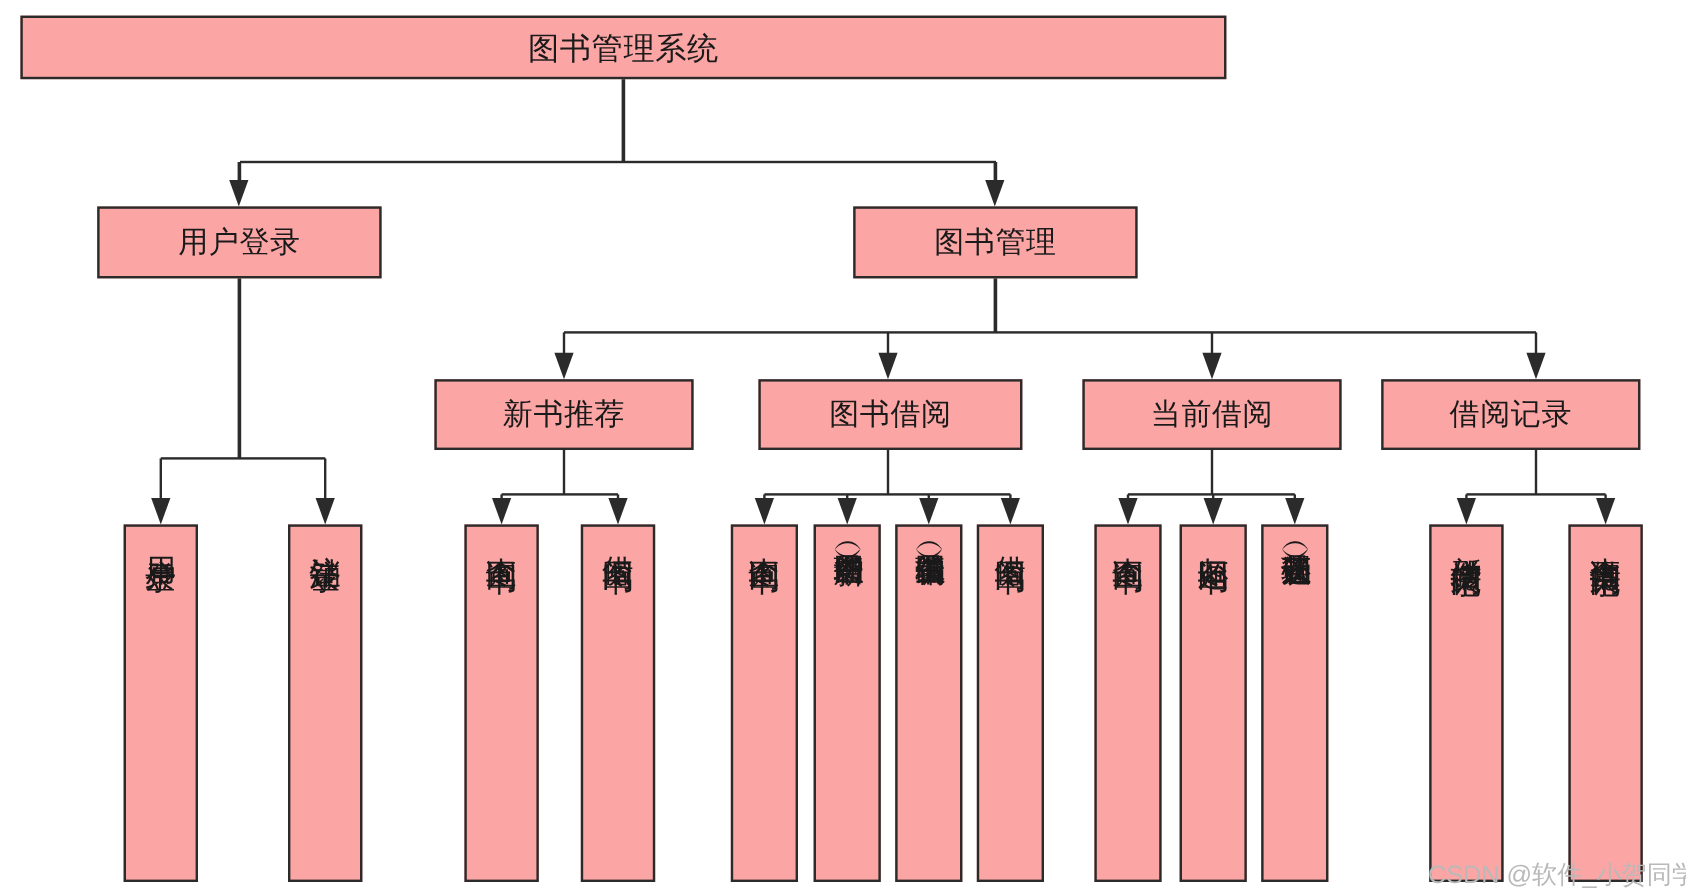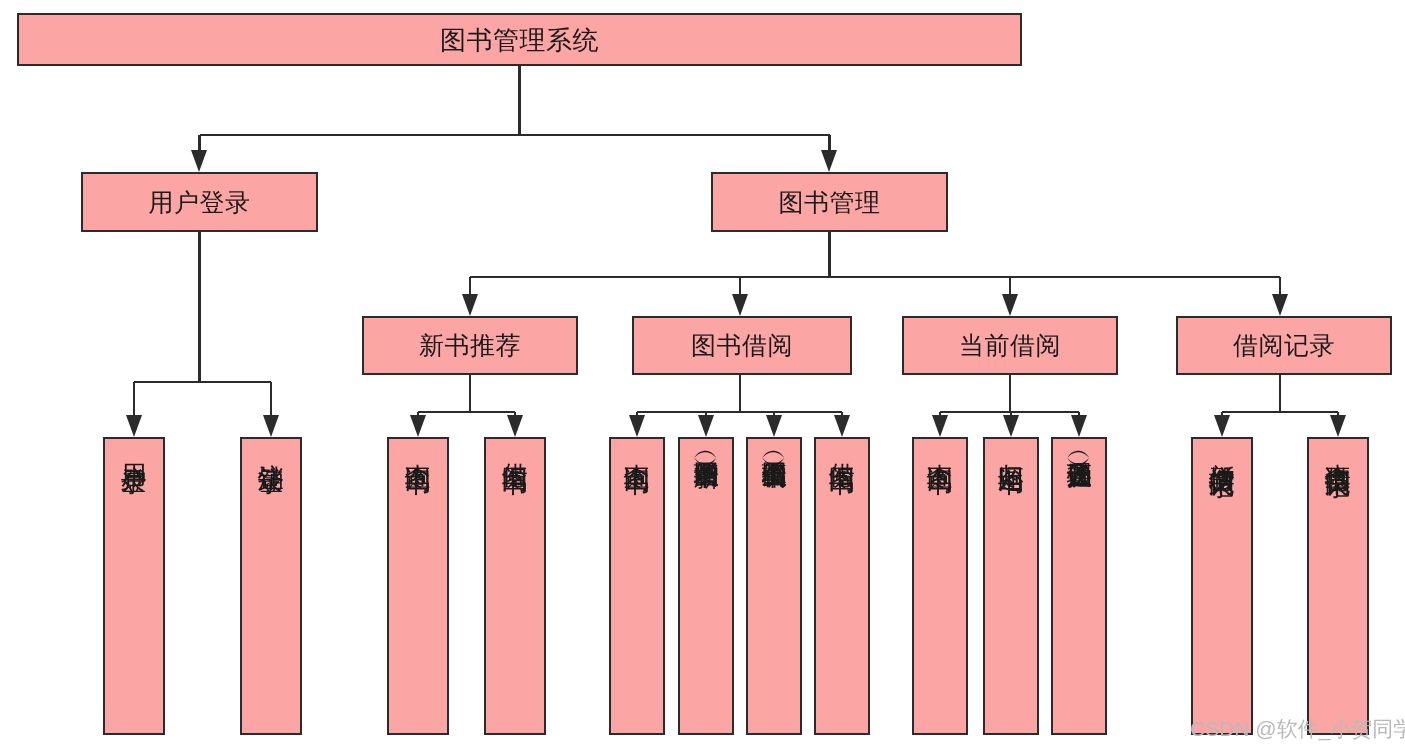--- a/index.html
+++ b/index.html
@@ -108,21 +108,21 @@
     </div>
     <div class="node horiz" style="left: 711px; top: 172px; width: 237px; height: 60px;">
       <span class="label">图书管理</span>
     </div>
     <div class="node horiz" style="left: 632px; top: 316px; width: 220px; height: 59px;">
       <span class="label">图书借阅</span>
     </div>
     <div class="node horiz" style="left: 902px; top: 316px; width: 216px; height: 59px;">
       <span class="label">当前借阅</span>
     </div>
-    <div class="node horiz" style="left: 1176px; top: 316px; width: 216px; height: 59px;">
+    <div class="node horiz" style="left: 1151px; top: 316px; width: 216px; height: 59px;">
       <span class="label">借阅记录</span>
     </div>
     <div class="node vert top" style="left: 103px; top: 437px; width: 62px; height: 298px;">
       <span class="label">用户登录</span>
     </div>
     <div class="node vert top" style="left: 240px; top: 437px; width: 62px; height: 298px;">
       <span class="label">注销登录</span>
     </div>
     <div class="node vert top" style="left: 387px; top: 437px; width: 62px; height: 298px;">
       <span class="label">查询图书</span>

